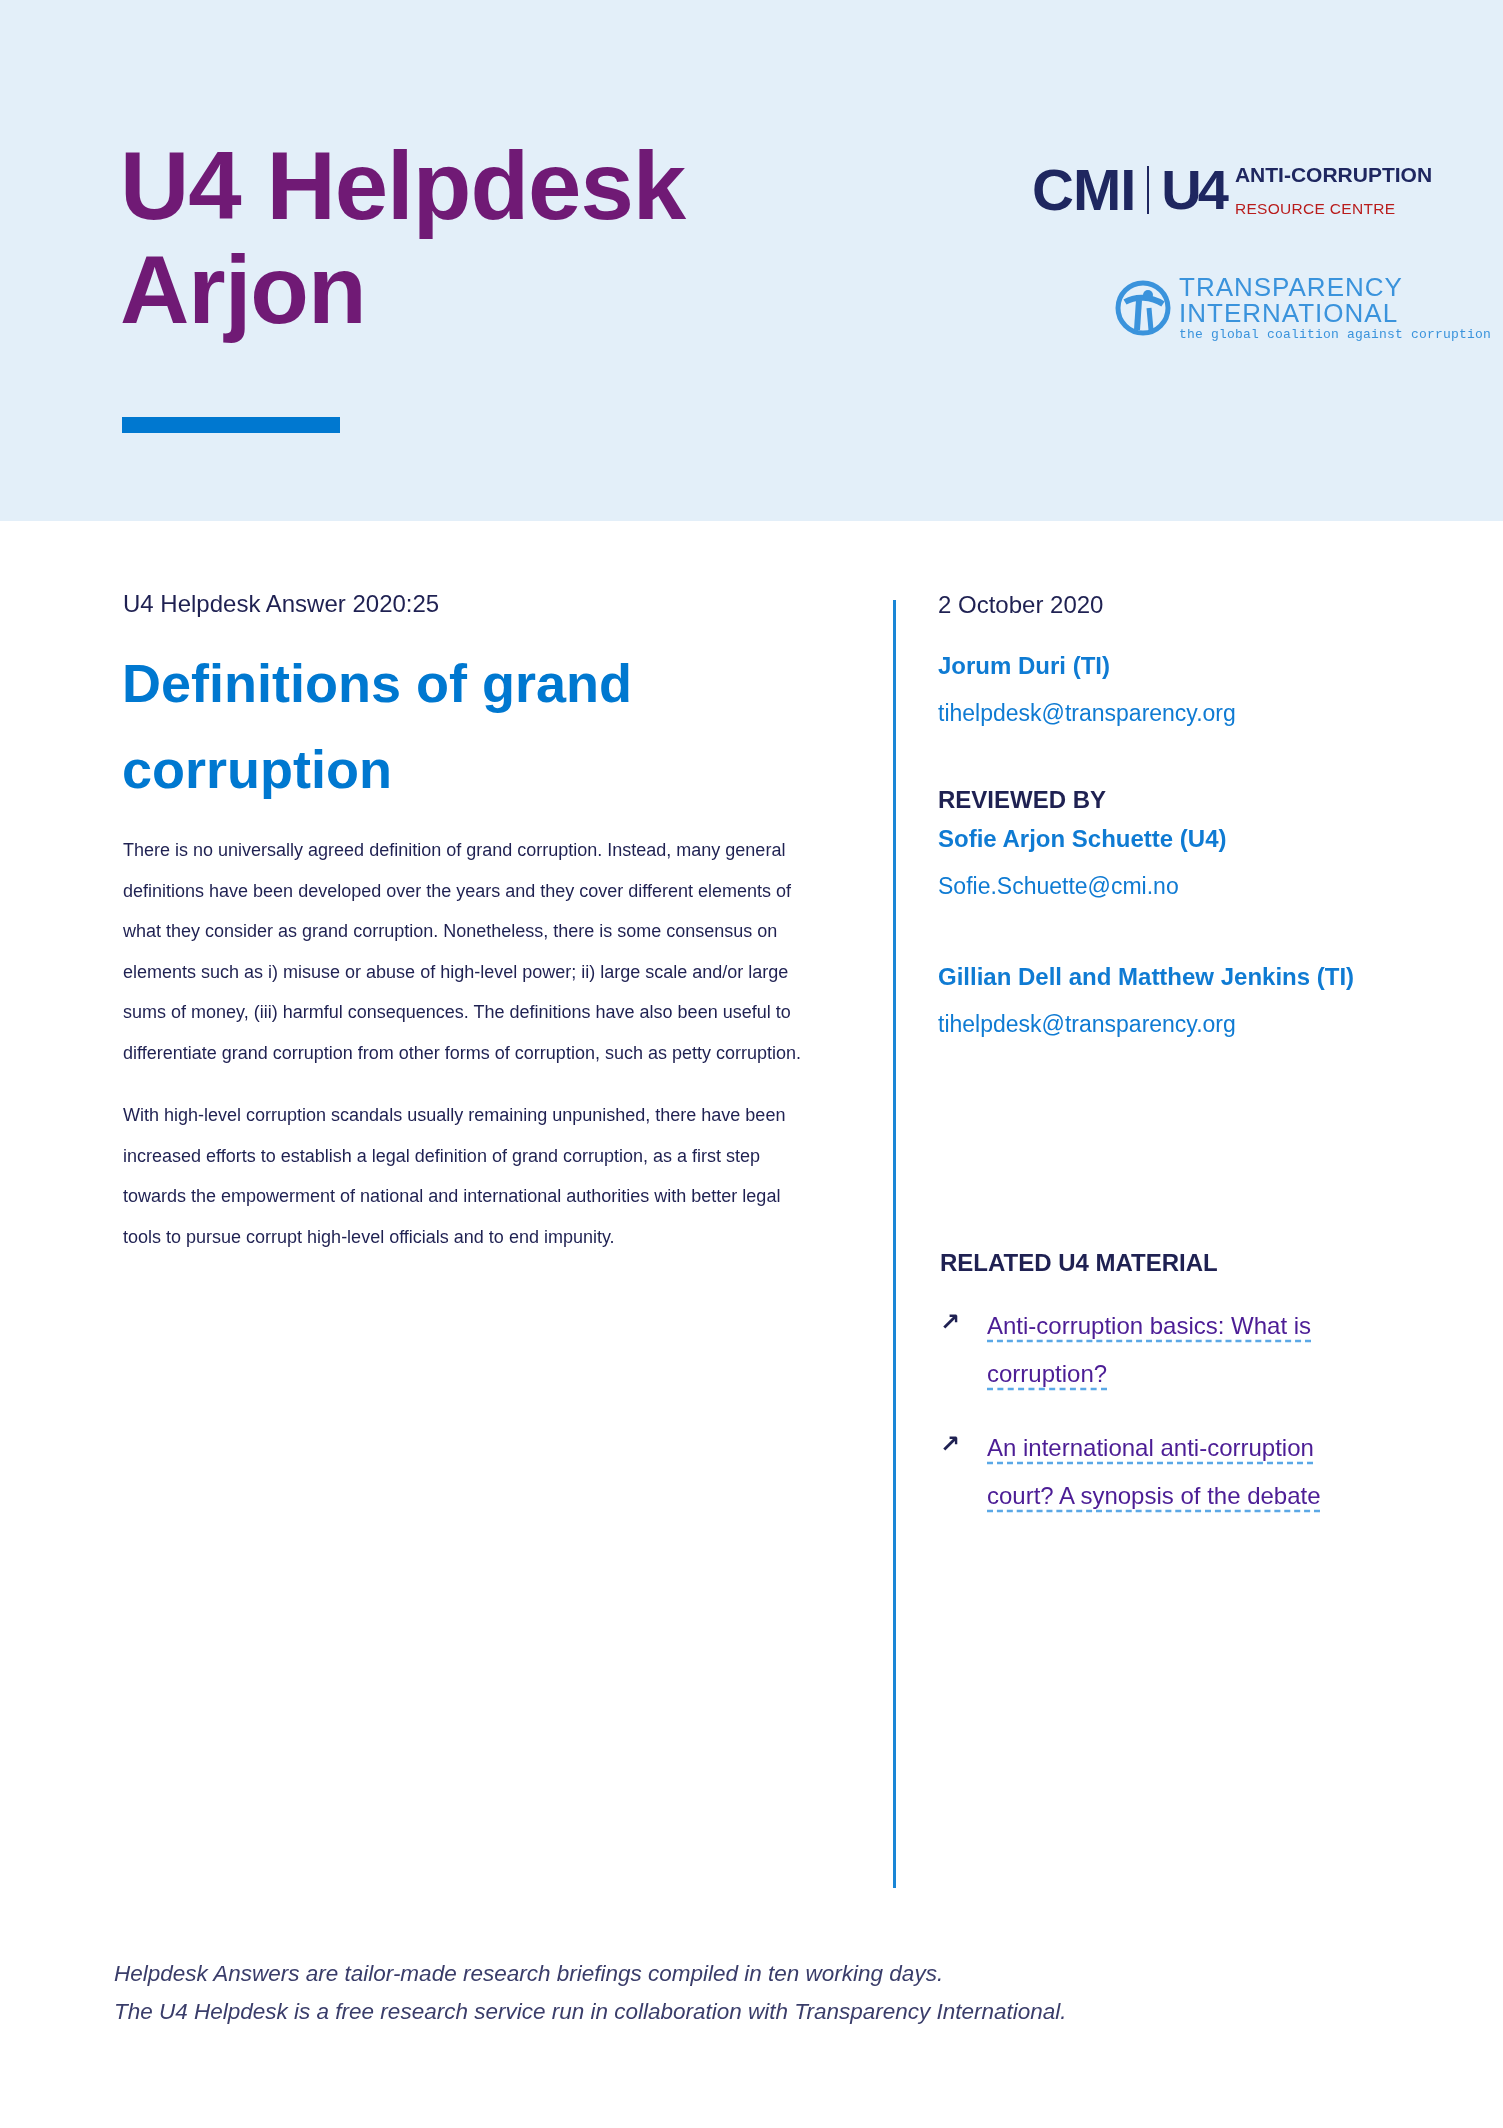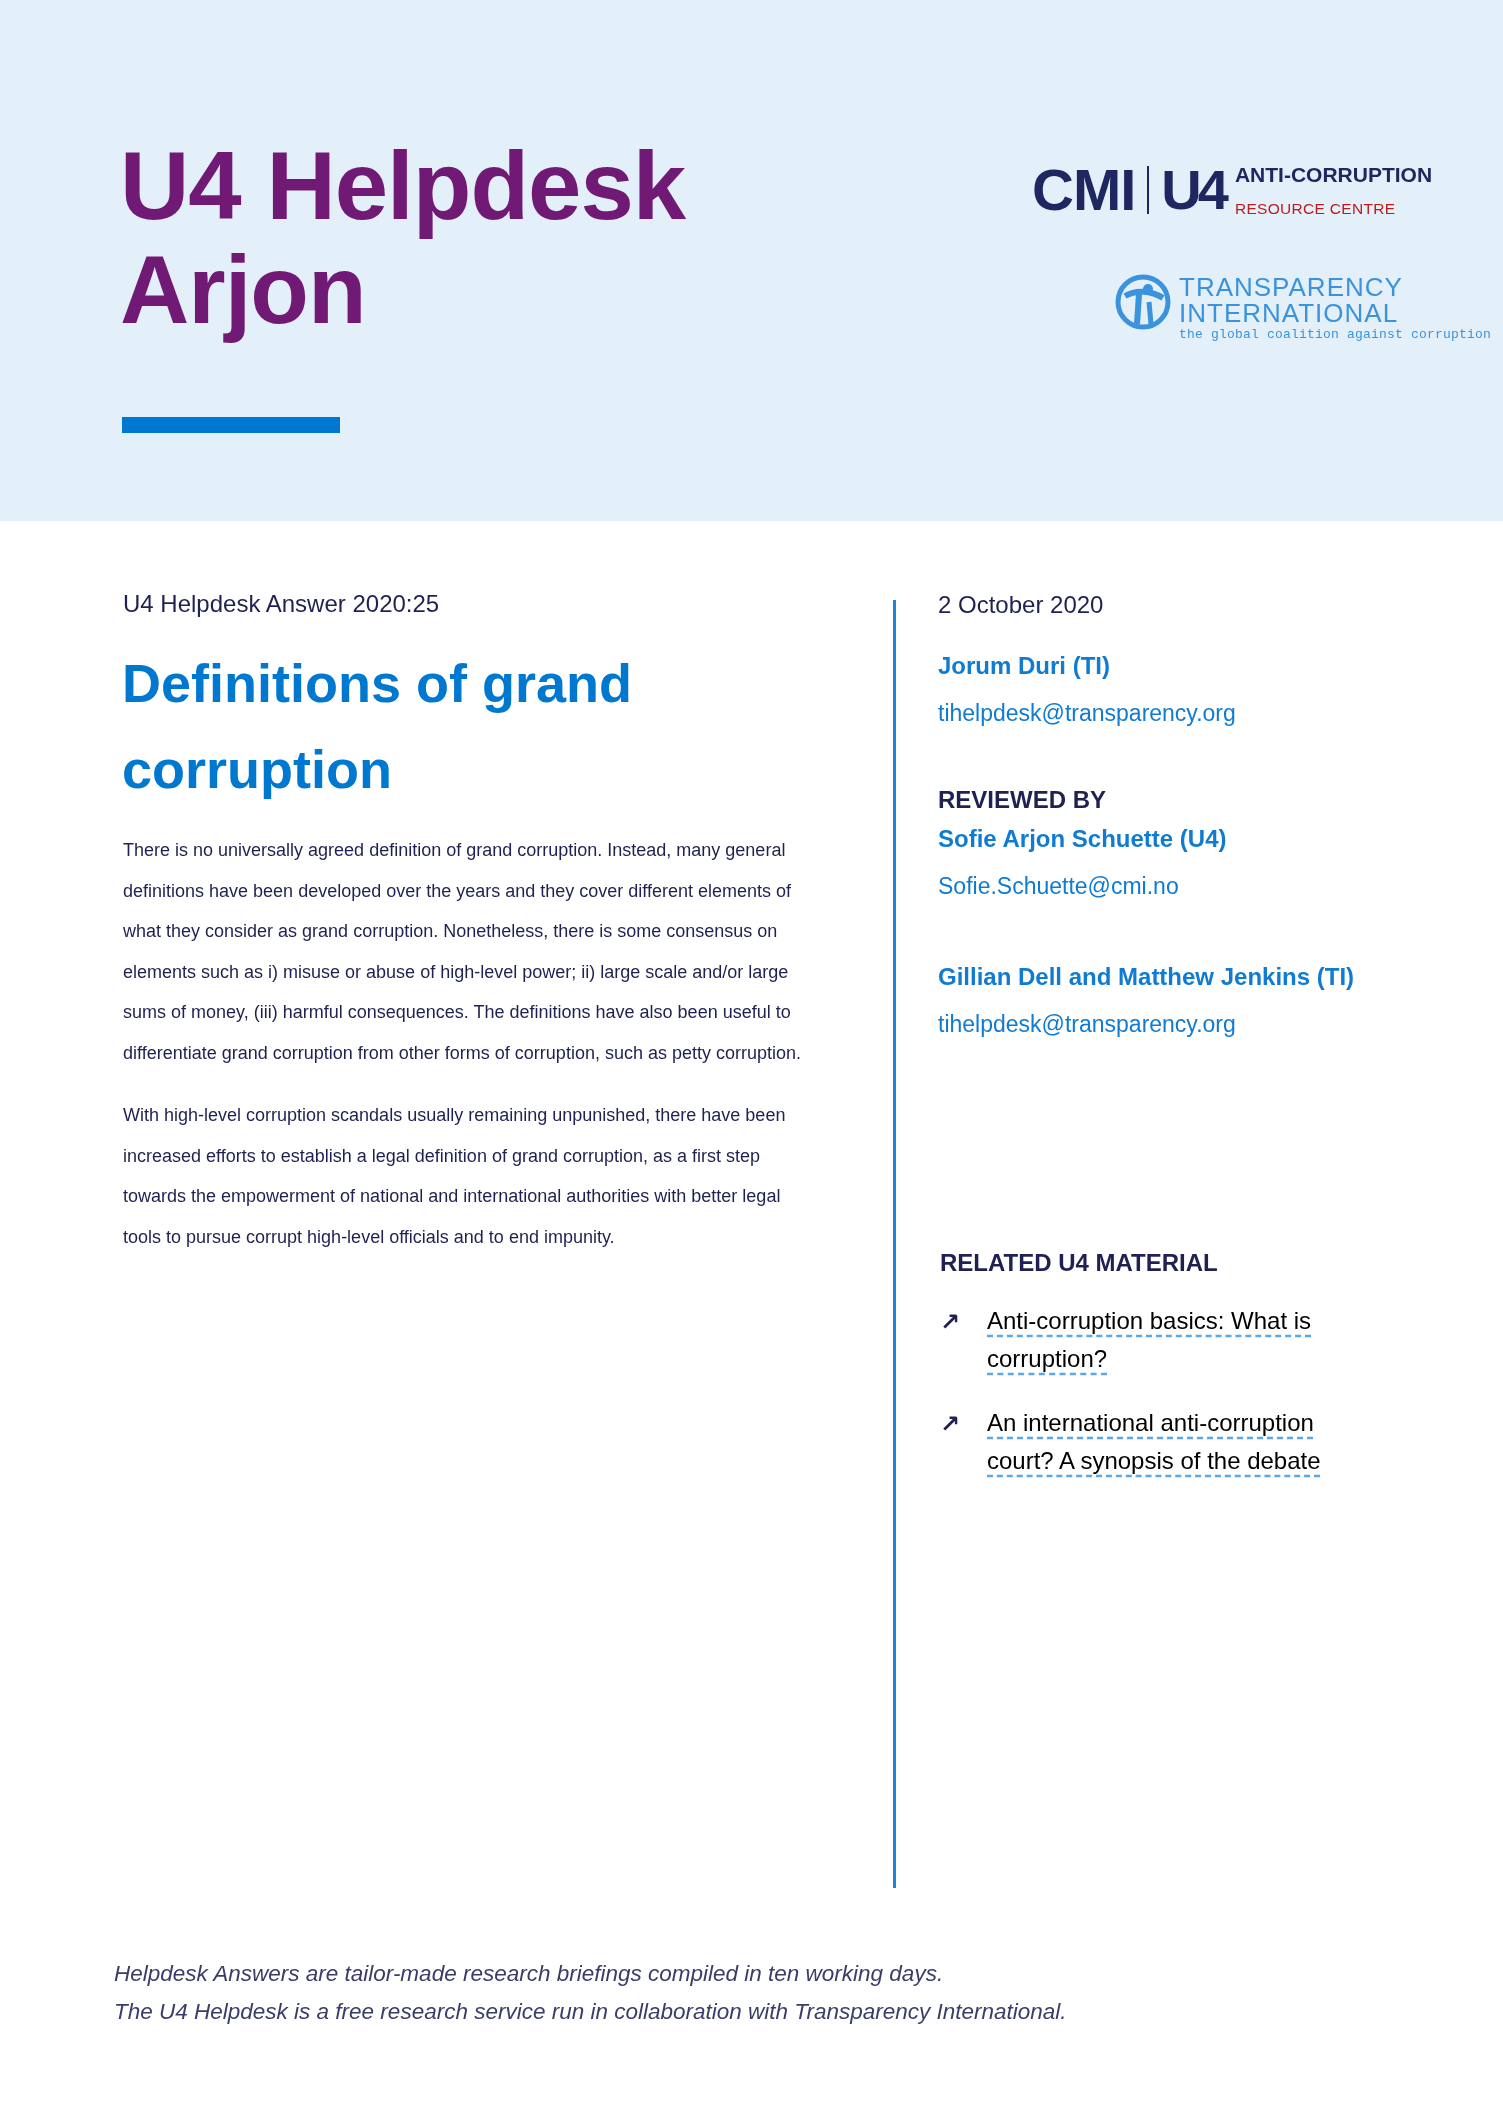--- a/index.html
+++ b/index.html
@@ -14,21 +14,21 @@
   
   .logo-cmi { position: absolute; left: 1032px; top: 160px; height: 60px; display: flex; align-items: center; }
   .logo-cmi .cmi-text { font-size: 58px; font-weight: 700; color: #1f2760; letter-spacing: -1px; line-height: 1; }
   .logo-cmi .cmi-sep { width: 2px; height: 48px; background: #1f2760; margin: 0 12px 0 12px; }
   .logo-cmi .u4-mark { font-size: 56px; font-weight: 700; color: #1f2760; line-height: 1; letter-spacing: -4px; margin-right: 10px; }
   .logo-cmi .u4-words { display: flex; flex-direction: column; line-height: 1; }
   .logo-cmi .u4-line1 { font-size: 21px; font-weight: 700; color: #1f2760; letter-spacing: 0px; }
   .logo-cmi .u4-line2 { font-size: 15.5px; color: #b91c1c; letter-spacing: 0.3px; margin-top: 16px; }
 
   
-  .logo-ti { position: absolute; left: 1115px; top: 274px; display: flex; align-items: flex-start; }
+  .logo-ti { position: absolute; left: 1115px; top: 274px; display: flex; align-items: center; }
   .logo-ti .globe { width: 56px; height: 56px; margin-right: 8px; }
   .logo-ti .ti-words { display: flex; flex-direction: column; line-height: 1; color: #3a93dc; }
   .logo-ti .ti-line1 { font-size: 26px; font-weight: 400; letter-spacing: 1px; line-height: 26px; }
   .logo-ti .ti-line2 { font-size: 26px; font-weight: 400; letter-spacing: 1px; line-height: 26px; }
   .logo-ti .ti-line3 { font-size: 13px; letter-spacing: 0.2px; margin-top: 2px; font-family: Liberation Mono, monospace; }
 
   
   .series-label { position: absolute; left: 123px; top: 590px; font-size: 24px; color: #1f2152; }
   .article-title { position: absolute; left: 122px; top: 640px; width: 700px; font-size: 54px; font-weight: 700; line-height: 86px; color: #0078d0; }
   .body { position: absolute; left: 123px; top: 830px; width: 690px; font-size: 18px; line-height: 40.5px; color: #1f2152; }
@@ -41,21 +41,21 @@
   .right { position: absolute; left: 938px; top: 590px; width: 480px; }
   .date { font-size: 24px; color: #1f2152; line-height: 30px; }
   .sec-head { font-size: 24px; font-weight: 700; color: #1f2152; line-height: 30px; }
   .person { font-size: 24px; font-weight: 700; color: #0f7bd3; line-height: 30px; }
   .email { font-size: 23px; color: #0f7bd3; line-height: 30px; }
 
   .related { position: absolute; left: 940px; top: 1248px; width: 440px; }
   .related .sec-head { margin-bottom: 24px; }
   .rel-item { display: flex; align-items: flex-start; margin-bottom: 26px; }
   .rel-arrow { width: 47px; font-size: 24px; font-weight: 700; color: #1f2152; line-height: 40px; }
-  .rel-link { font-size: 24px; line-height: 38px; color: #000000; text-decoration: underline; text-decoration-style: dashed; text-decoration-color: #5aa8e6; text-underline-offset: 6px; width: 380px; }
+  .rel-link { font-size: 24px; line-height: 48px; color: #4c1d95; text-decoration: underline; text-decoration-style: dashed; text-decoration-color: #5aa8e6; text-underline-offset: 6px; width: 380px; }
 
   .footer { position: absolute; left: 114px; top: 1955px; font-size: 22.5px; font-style: italic; color: #3a3d6a; line-height: 38px; }
 </style>
 </head>
 <body>
 
 <div class="header-band"></div>
 
 <div class="main-title">
   <div>U4 Helpdesk</div>

